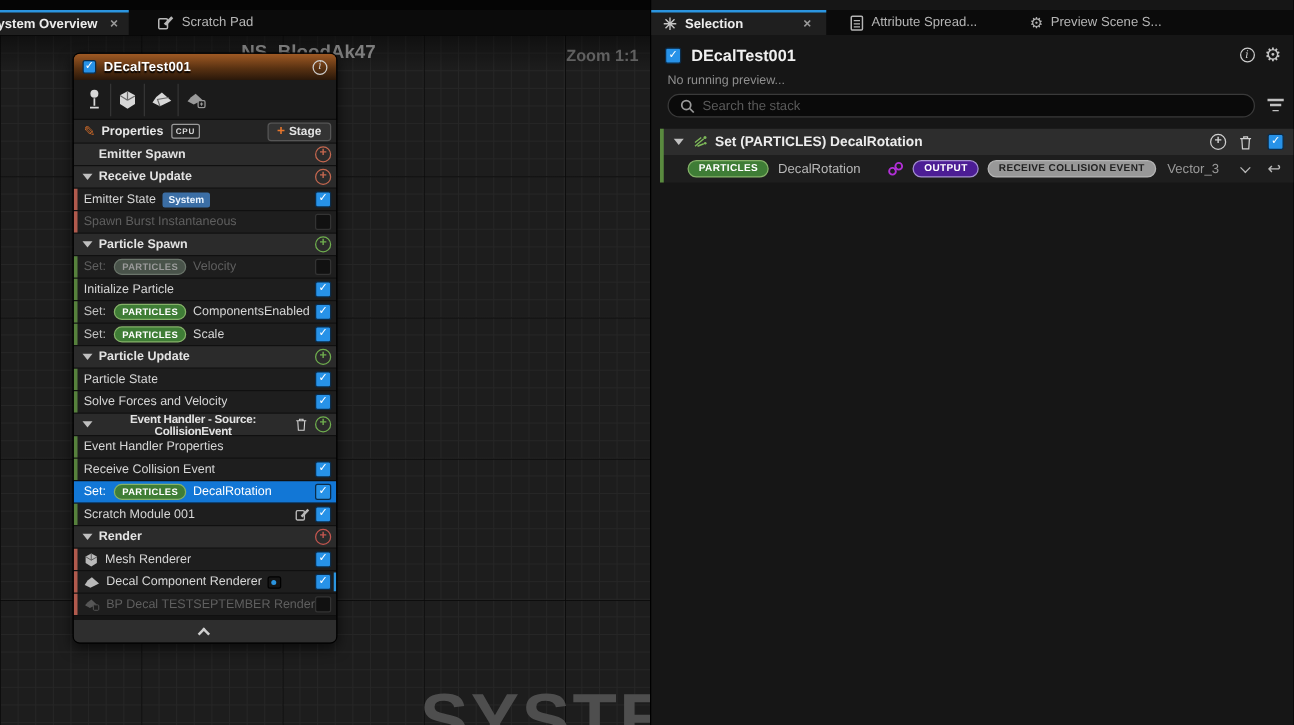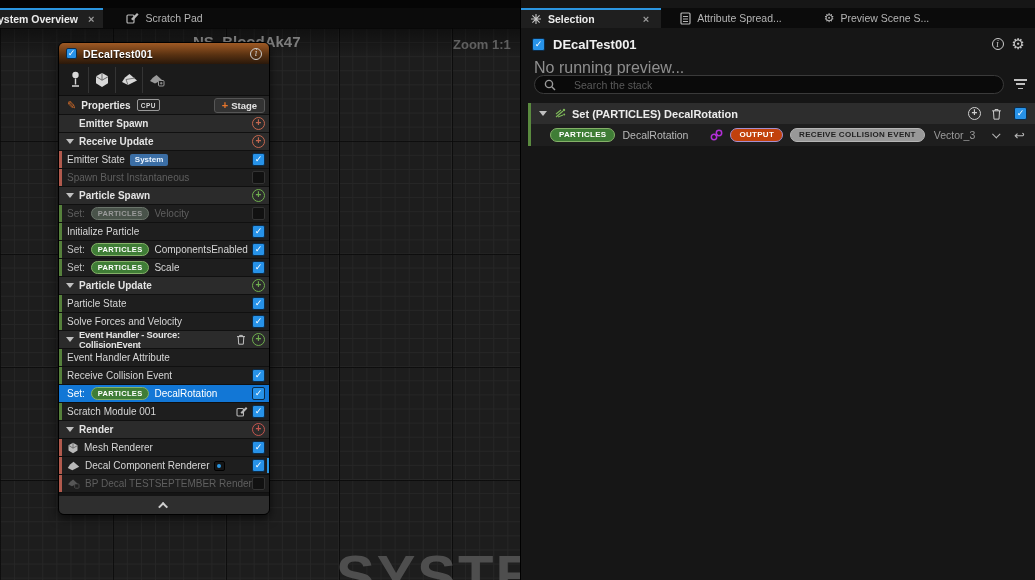--- a/index.html
+++ b/index.html
@@ -49,21 +49,21 @@
   .nicons{ height:32px; background:#1b1b1b; display:flex; align-items:center; padding-left:3px; border-bottom:1px solid #0e0e0e; }
   .icell{ width:27px; height:26px; display:flex; align-items:center; justify-content:center; border-right:1px solid #343434; color:#d8d8d8; }
   .icell.last{ border-right:none; }
   .icell.dim{ color:#9a9a9a; }
 
   .nrow{ position:relative; display:flex; align-items:center; height:18px; padding:0 4px 0 8px;
     border-bottom:1px solid #101010; background:#1e1e1e; font-size:10px; color:#d6d6d6; }
   .nrow .bar{ position:absolute; left:0; top:0; bottom:0; width:3px; }
   .acc-o>.bar{ background:#b15a4d; } .acc-g>.bar{ background:#56813c; }
   .nrow.grp{ background:#2b2b2b; font-weight:bold; color:#e3e3e3; padding-left:7px; }
-  .nrow.grp.small .glabel{ font-size:9.3px; letter-spacing:-.2px; }
+  .nrow.grp.small .glabel{ font-size:9.3px; letter-spacing:-.2px;text-align:center; }
   .nrow.props,.nrow.summary{ height:19px; background:#242424; font-weight:bold; color:#e6e6e6; }
   .nrow.dis, .nrow.dis .mlabel, .nrow.dis .setp{ color:#5f5f5f; }
   .nrow.sel{ background:#1277d6; color:#fff; } .nrow.sel .setp, .nrow.sel .mlabel{ color:#fff; }
   .mlabel{ white-space:nowrap; overflow:hidden; }
   .indent{ width:13px; }
   .tri{ width:0; height:0; border-left:4px solid transparent; border-right:4px solid transparent; border-top:5px solid #c0c0c0; margin-right:5px; flex:0 0 auto; }
   .cb{ width:13px; height:13px; border-radius:2px; flex:0 0 auto; display:flex; align-items:center; justify-content:center; }
   .cb.on{ background:#2792e8; border:1px solid #0b2c4a; }
   .cb.on::after{ content:"✓"; font-family:"DejaVu Sans",sans-serif; font-size:9px; font-weight:bold; color:#fff; line-height:1; }
   .cb.off{ background:#111; border:1px solid #333; }
@@ -99,41 +99,41 @@
     display:flex; align-items:center; justify-content:center; flex:0 0 auto; }
   .i-circle::after{ content:"i"; font-size:8.5px; font-family:"DejaVu Serif",serif; font-style:italic; line-height:1; }
 
   
   .rp-body{ position:absolute; left:0; right:0; top:28px; bottom:0; }
   .rp-title-row{ position:absolute; left:11px; top:7px; right:10px; height:18px; display:flex; align-items:center; gap:8px; }
   .rp-title{ font-size:13px; font-weight:bold; color:#f0f0f0; }
   .gear-icon{ color:#c5c5c5; font-size:15px; line-height:1; }
   .gear-icon::after{ content:"⚙"; }
   .gear-icon.sm{ font-size:12px; color:#b5b5b5; }
-  .rp-status{ position:absolute; left:13px; top:31px; font-size:16px; color:#8f8f8f; }
+  .rp-status{ position:absolute; left:13px; top:31px; font-size:10px; color:#8f8f8f; }
   .rp-search{ position:absolute; left:13px; top:47px; width:470px; height:19px; border-radius:10px;
-    background:#0a0a0a; border:1px solid #3a3a3a; display:flex; align-items:center; gap:18px; padding:0 9px; }
+    background:#0a0a0a; border:1px solid #3a3a3a; display:flex; align-items:center; gap:6px; padding:0 9px; }
   .rp-search input{ flex:1; background:transparent; border:none; outline:none; color:#c5c5c5; font-size:10.5px; font-family:inherit; }
   .rp-search input::placeholder{ color:#5a5a5a; }
   .rp-filter{ position:absolute; right:8px; top:51px; display:flex; flex-direction:column; gap:2.5px; align-items:center; }
   .rp-filter i{ display:block; height:1.8px; background:#c0c0c0; }
   .rp-filter i:nth-child(1){ width:13px; } .rp-filter i:nth-child(2){ width:9px; } .rp-filter i:nth-child(3){ width:5px; }
 
   .stack-hdr{ position:absolute; left:7px; right:0; top:75px; height:21px; background:#2d2d2d;
     display:flex; align-items:center; padding:0 8px 0 7px; }
   .stack-hdr::before, .stack-row::before{ content:""; position:absolute; left:0; top:0; bottom:0; width:3px; background:#5a8a3f; }
   .stack-hdr .hlabel{ font-size:11px; font-weight:bold; color:#ececec; margin-left:6px; }
   .insert-circle{ width:13px; height:13px; border-radius:50%; border:1.2px solid #cfcfcf; color:#cfcfcf;
     display:flex; align-items:center; justify-content:center; margin-right:10px; }
   .insert-circle::after{ content:"+"; font-size:10px; font-weight:bold; line-height:1; margin-top:-1px; }
   .stack-row{ position:absolute; left:7px; right:0; top:96px; height:22px; background:#1e1e1e;
     display:flex; align-items:center; padding:0 10px 0 22px; }
   .pname{ color:#b8b8b8; font-size:10.5px; margin-right:22px; }
   .pill.big{ font-size:8px; padding:1.5px 8px 2px; margin:0 7px 0 0; }
-  .pill.out{ background:#c2410c; border-color:#a48fd0; margin-right:7px; }
+  .pill.out{ background:#4c1d95; border-color:#a48fd0; margin-right:7px; }
   .pill.evt{ background:#989898; border-color:#b5b5b5; color:#222; margin-right:9px; }
   .vtype{ color:#9a9a9a; font-size:10.5px; }
   .chev-dn{ width:6px; height:6px; border-left:1.6px solid #b8b8b8; border-bottom:1.6px solid #b8b8b8; transform:rotate(-45deg) translateY(-1px); }
   .undo-icon{ color:#b8b8b8; font-size:13px; margin-left:14px; line-height:1; }
   .undo-icon::after{ content:"↩"; }
   .chain-icon{ display:flex; margin-right:7px; }
 </style>
 </head>
 <body>
 
@@ -308,21 +308,21 @@
           <span class="trash-icon">
             <svg width="10" height="11" viewBox="0 0 10 11">
                 <path d="M1 2.6h8M3.6 2.6V1.4h2.8v1.2M2.2 2.6l.5 7.6h4.6l.5-7.6" fill="none" stroke="#d0d0d0" stroke-width=".9"></path>
               </svg>
           </span>
           <span class="addc g"></span>
         </div>
 
         <div class="nrow mod acc-g">
           <span class="bar"></span>
-          <span class="mlabel">Event Handler Attribute</span>
+          <span class="mlabel">Event Handler Properties</span>
         </div>
 
         <div class="nrow mod acc-g">
           <span class="bar"></span>
           <span class="mlabel">Receive Collision Event</span>
           <span class="sp"></span>
           <span class="cb on"></span>
         </div>
 
         <div class="nrow mod sel">

